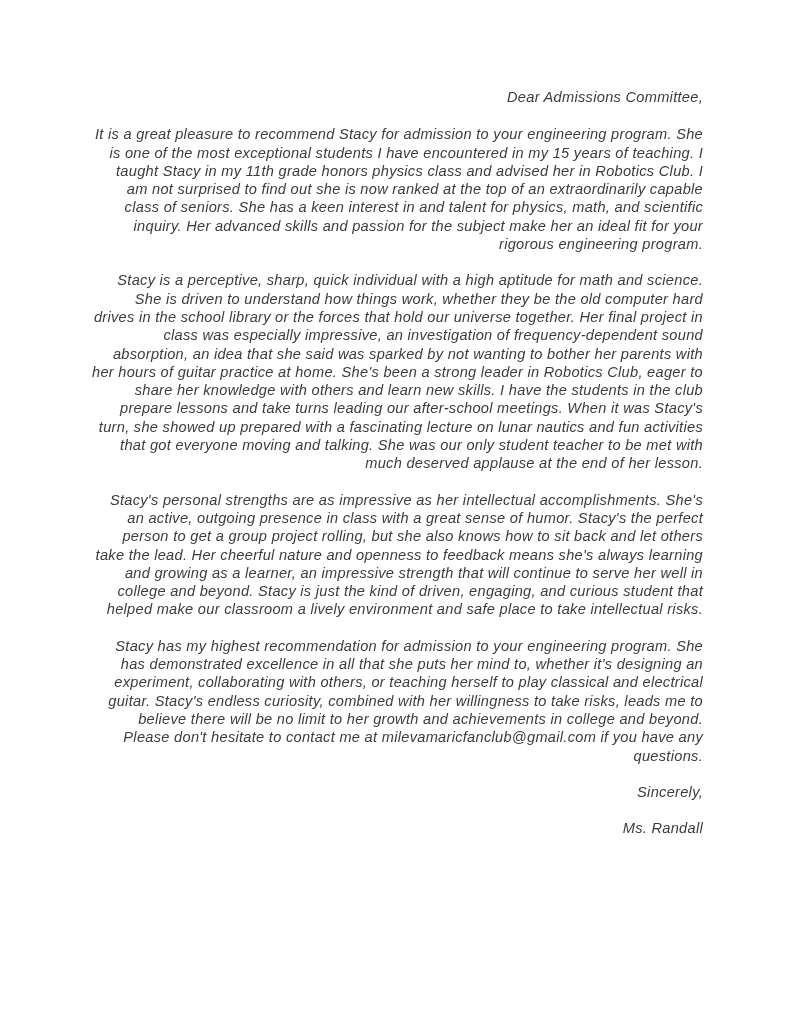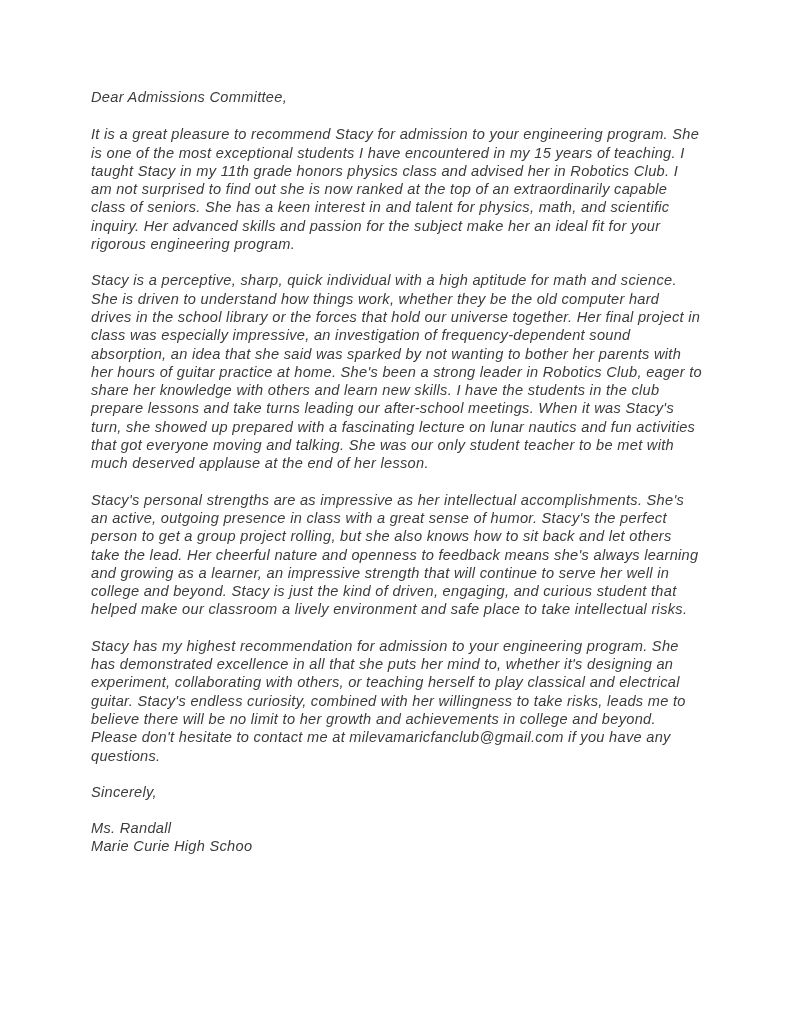--- a/index.html
+++ b/index.html
@@ -22,41 +22,42 @@
     top: 88px;
     width: 612px;
   }
   .para {
     font-family: "Liberation Sans", "DejaVu Sans", sans-serif;
     font-style: italic;
     font-size: 14.6px;
     line-height: 18.3px;
     color: #3c3c3c;
     margin: 0 0 18px 0;
-    text-align: left;
+    text-align: right;
     letter-spacing: 0.02em;
     -webkit-font-smoothing: antialiased;
   }
   .para.salutation {
     margin-bottom: 19px;
   }
   .para.closing {
     margin-bottom: 18px;
   }
   .signature-block {
     font-family: "Liberation Sans", "DejaVu Sans", sans-serif;
     font-style: italic;
     font-size: 14.6px;
     line-height: 18.3px;
     color: #3c3c3c;
     letter-spacing: 0.02em;
   }
   .signature-line {
     display: block;
     white-space: pre;
+    text-align: right;
   }
 </style>
 </head>
 <body>
 
 <div class="page">
 
   <div class="letter-body">
 
     <p class="para salutation">Dear Admissions Committee,</p>
@@ -66,18 +67,17 @@
     <p class="para">Stacy is a perceptive, sharp, quick individual with a high aptitude for math and science. She is driven to understand how things work, whether they be the old computer hard drives in the school library or the forces that hold our universe together. Her final project in class was especially impressive, an investigation of frequency-dependent sound absorption, an idea that she said was sparked by not wanting to bother her parents with her hours of guitar practice at home. She's been a strong leader in Robotics Club, eager to share her knowledge with others and learn new skills. I have the students in the club prepare lessons and take turns leading our after-school meetings. When it was Stacy's turn, she showed up prepared with a fascinating lecture on lunar nautics and fun activities that got everyone moving and talking. She was our only student teacher to be met with much deserved applause at the end of her lesson.</p>
 
     <p class="para">Stacy's personal strengths are as impressive as her intellectual accomplishments. She's an active, outgoing presence in class with a great sense of humor. Stacy's the perfect person to get a group project rolling, but she also knows how to sit back and let others take the lead. Her cheerful nature and openness to feedback means she's always learning and growing as a learner, an impressive strength that will continue to serve her well in college and beyond. Stacy is just the kind of driven, engaging, and curious student that helped make our classroom a lively environment and safe place to take intellectual risks.</p>
 
     <p class="para">Stacy has my highest recommendation for admission to your engineering program. She has demonstrated excellence in all that she puts her mind to, whether it's designing an experiment, collaborating with others, or teaching herself to play classical and electrical guitar. Stacy's endless curiosity, combined with her willingness to take risks, leads me to believe there will be no limit to her growth and achievements in college and beyond. Please don't hesitate to contact me at milevamaricfanclub@gmail.com if you have any questions.</p>
 
     <p class="para closing">Sincerely,</p>
 
     <div class="signature-block">
       <span class="signature-line">Ms. Randall</span>
-      <span class="signature-line">Marie Curie High Schoo</span>
     </div>
 
   </div>
 
 </div>
 
 </body></html>

